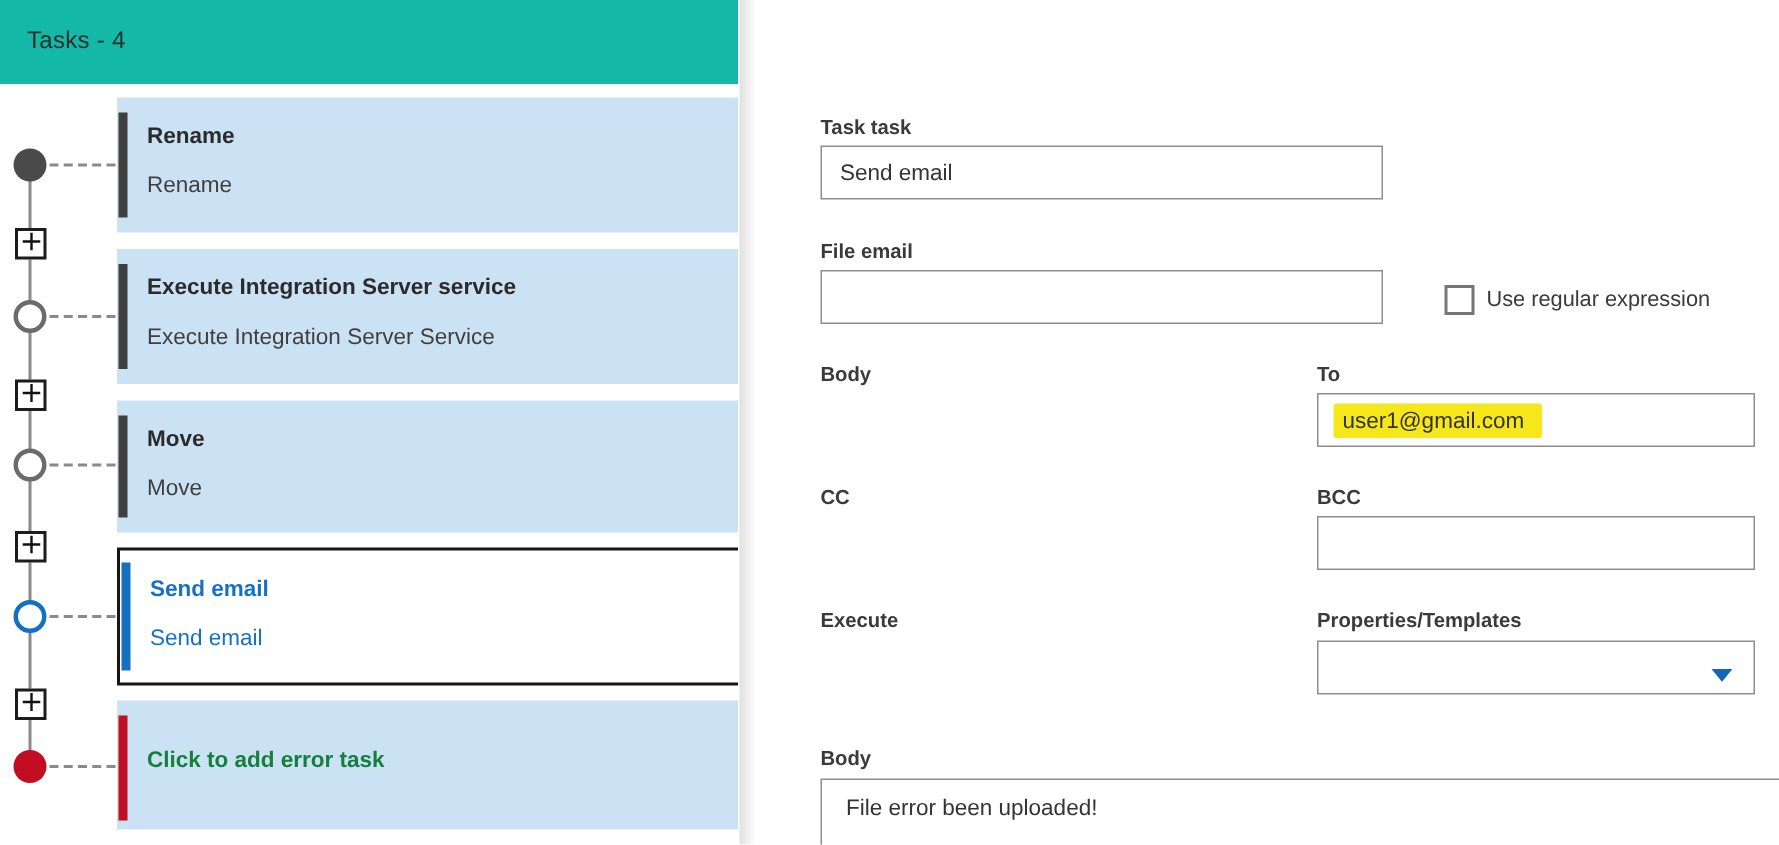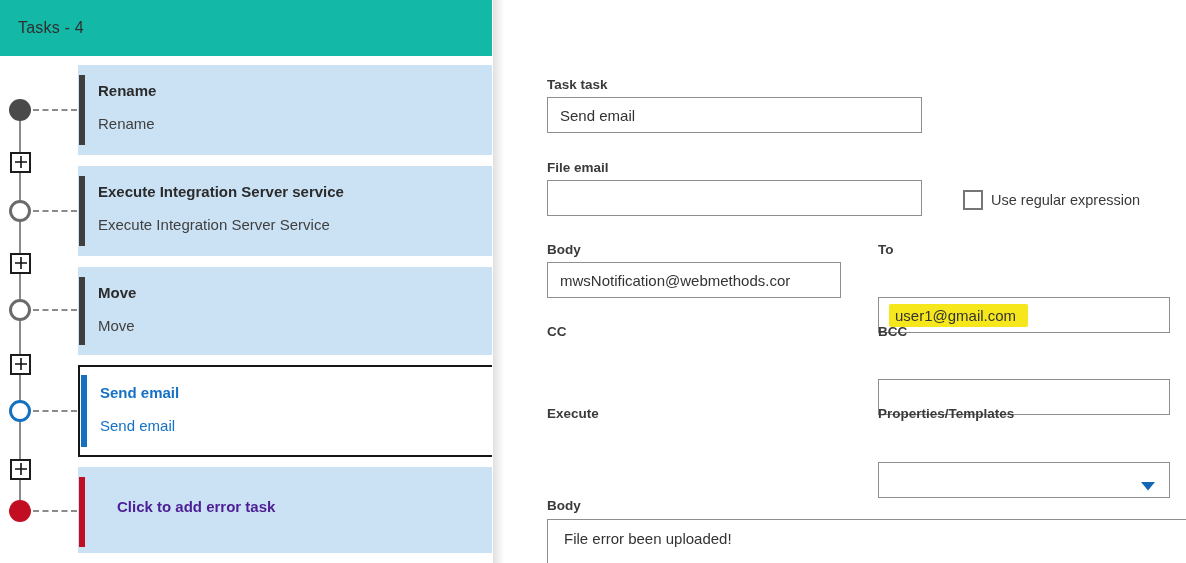--- a/index.html
+++ b/index.html
@@ -22,36 +22,36 @@
   .plus-btn { position: absolute; left: 10px; width: 21px; height: 21px; background: #fff; border: 2px solid #1c1c1c; display: flex; align-items: center; justify-content: center; cursor: pointer; z-index: 3; }
 
   .task-card { position: absolute; left: 78px; width: 484px; background: #cbe2f5; overflow: hidden; }
   .task-card .bar { position: absolute; left: 1px; top: 10px; bottom: 10px; width: 6px; background: #3f3f3f; }
   .task-card .t-title { position: absolute; left: 20px; top: 17px; font-size: 15px; font-weight: 700; color: #2b2b2b; white-space: nowrap; }
   .task-card .t-sub { position: absolute; left: 20px; top: 50px; font-size: 15px; font-weight: 400; color: #3f3f3f; white-space: nowrap; }
   .task-card.selected { background: #fff; border: 2px solid #161616; }
   .task-card.selected .bar { background: #1570c0; top: 8px; bottom: 8px; }
   .task-card.selected .t-title, .task-card.selected .t-sub { color: #1571c6; }
   .task-card.error-card .bar { background: #c20e23; top: 10px; height: 70px; bottom: auto; }
-  .task-card.error-card .t-title { top: 31px; color: #4c1d95; margin-left: 19px; }
+  .task-card.error-card .t-title { top: 31px; color: #15803d; }
   .icon-sep { position: absolute; right: 46px; top: 4px; bottom: 4px; width: 1px; background: #c9c9c9; }
   .icon-col { position: absolute; right: -6px; top: 0; display: flex; flex-direction: column; align-items: center; }
   .icon-col .ibtn { width: 32px; height: 30px; display: flex; align-items: center; justify-content: center; cursor: pointer; }
 
   
   .divider { position: absolute; left: 492px; top: 0; width: 15px; height: 563px; background: #fff; }
   .divider .track { position: absolute; left: 1px; top: 0; width: 10px; height: 100%; background: linear-gradient(to right, #e0e0e0 0%, #f0f0f0 55%, #fbfbfb 100%); }
 
   
   .right-panel { position: absolute; left: 507px; top: 0; width: 679px; height: 563px; background: #fff; }
   .right-panel .panel-header { width: 679px; padding-left: 23px; }
   .field-label { position: absolute; font-size: 13.5px; font-weight: 700; color: #3a3a3a; white-space: nowrap; }
   .input { position: absolute; height: 36px; background: #fff; border: 1px solid #8e8e8e; font-size: 15px; color: #333;
            display: flex; align-items: center; padding: 0 0 0 12px; overflow: hidden; white-space: nowrap; cursor: text; }
-  .w-wide { width: 375px; } .w-col1 { width: 294px; } .w-col2 { width: 292px; margin-top: 35px; }
+  .w-wide { width: 375px; } .w-col1 { width: 294px; } .w-col2 { width: 292px; }
   .col1 { left: 40px; } .col2 { left: 371px; }
   .hl { background: #f6e71c; padding: 3px 12px 3px 6px; margin-left: -2px; border-radius: 2px; }
   .checkbox { position: absolute; left: 456px; top: 190px; width: 20px; height: 20px; border: 2px solid #767676; background: #fff; cursor: pointer; }
   .checkbox-label { position: absolute; left: 484px; top: 192px; font-size: 14.5px; font-weight: 400; color: #3a3a3a; white-space: nowrap; }
   .dropdown { cursor: pointer; }
   .dropdown .caret { position: absolute; right: 14px; top: 14px; }
   .textarea { position: absolute; left: 40px; top: 519px; width: 700px; height: 60px; background: #fff; border: 1px solid #8e8e8e;
               font-size: 15px; color: #333; padding: 10px 0 0 16px; cursor: text; }
 </style>
 </head>
@@ -170,23 +170,20 @@
     </div>
 
     <div class="field-label col1" style="top:160px">File email</div>
     <div class="input col1 w-wide" style="top:180px">
       <span></span>
     </div>
     <div class="checkbox"></div>
     <div class="checkbox-label">Use regular expression</div>
 
     <div class="field-label col1" style="top:242px">Body</div>
-    <div class="input col1 w-col1" style="top:262px">
-      <span>mwsNotification@webmethods.cor</span>
-    </div>
     <div class="field-label col2" style="top:242px">To</div>
     <div class="input col2 w-col2" style="top:262px">
       <span class="hl">user1@gmail.com</span>
     </div>
 
     <div class="field-label col1" style="top:324px">CC</div>
     <div class="field-label col2" style="top:324px">BCC</div>
     <div class="input col2 w-col2" style="top:344px">
       <span></span>
     </div>

